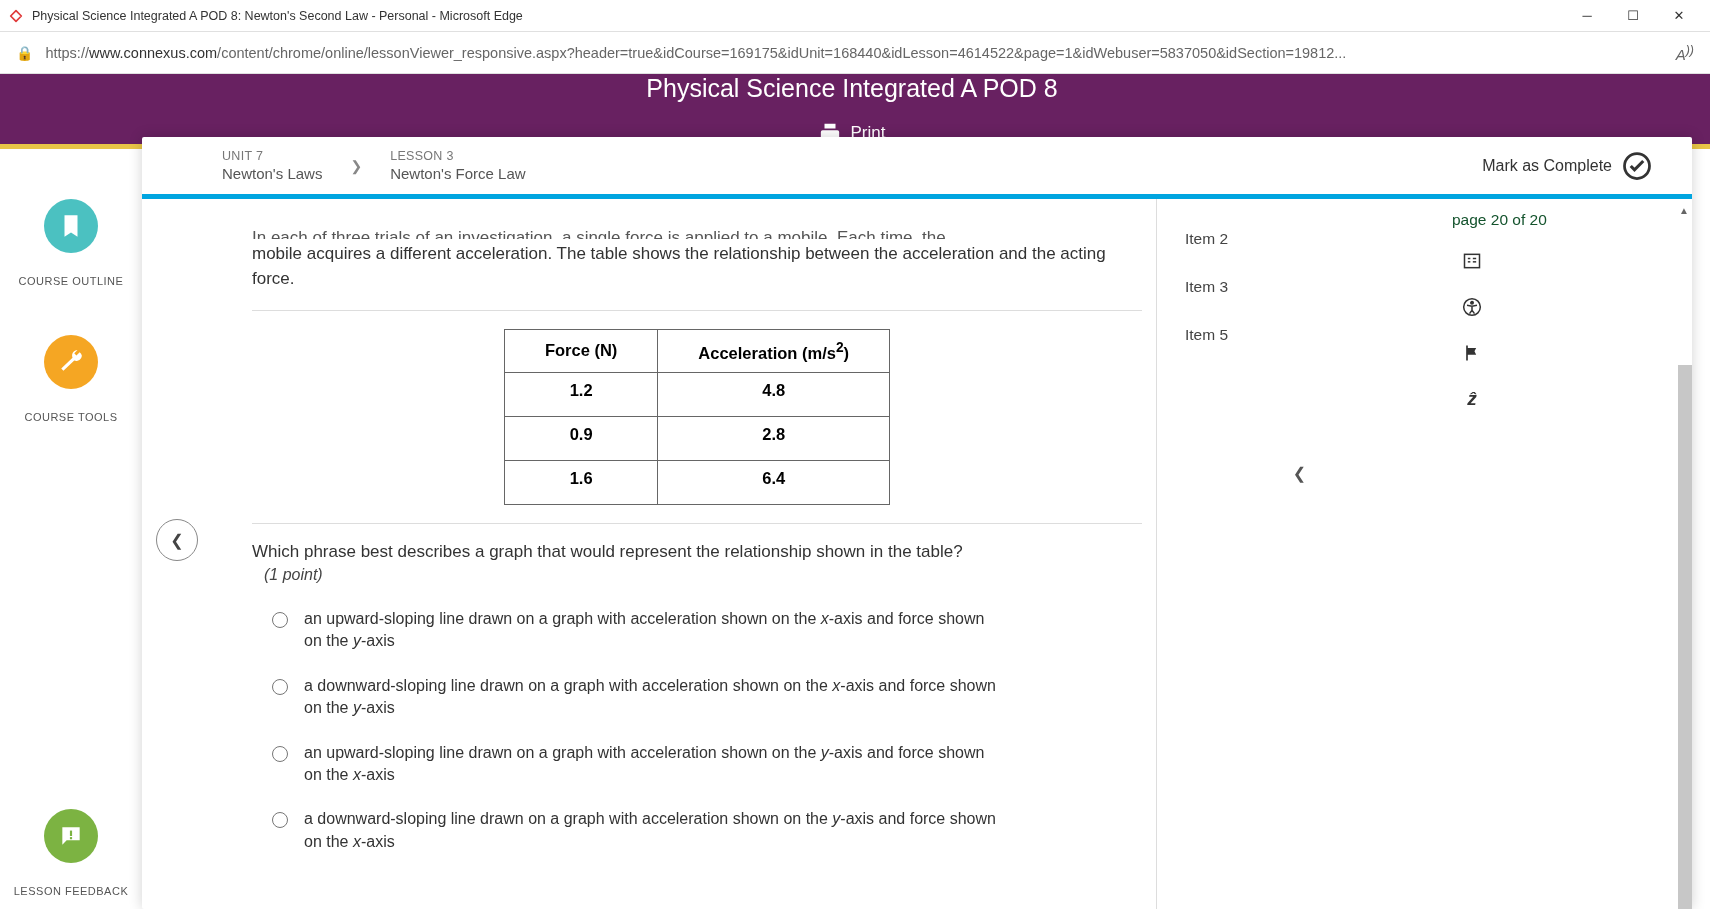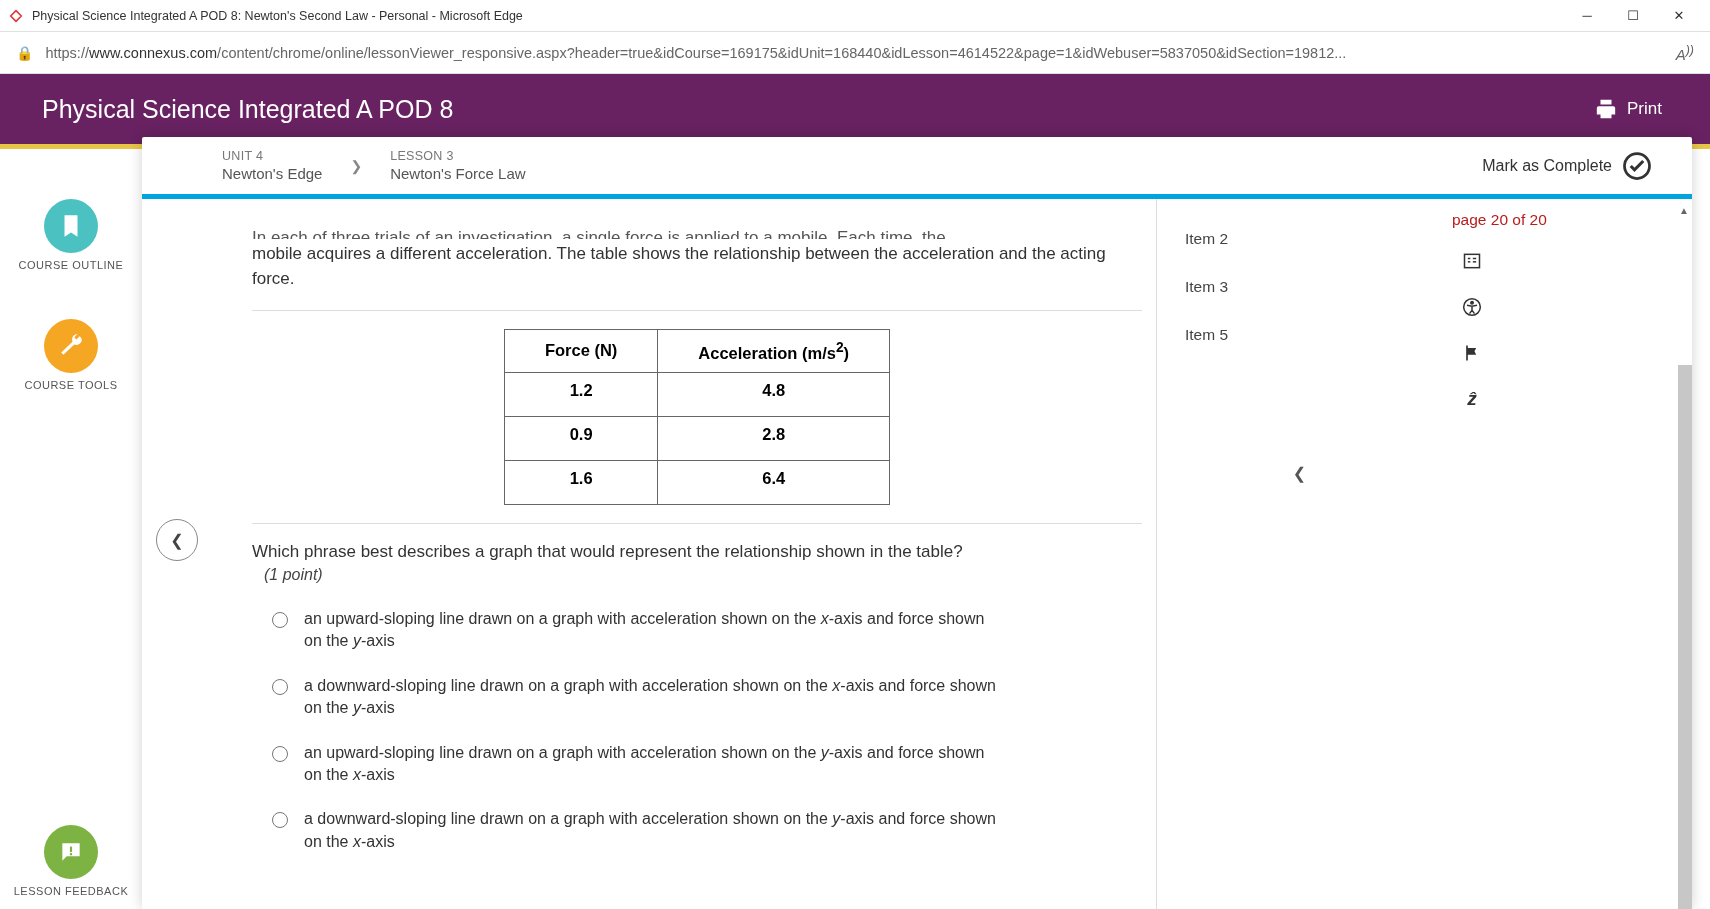--- a/index.html
+++ b/index.html
@@ -10,31 +10,31 @@
 .titlebar .title { font-size: 12.5px; color: #333; flex: 1; }
 .win-controls { display: flex; gap: 0; }
 .win-btn { width: 46px; height: 32px; display: flex; align-items: center; justify-content: center; font-size: 13px; color: #333; }
 
 .addrbar { height: 42px; display: flex; align-items: center; padding: 0 16px; border-bottom: 1px solid #e0e0e0; gap: 12px; }
 .addrbar .lock { color: #666; font-size: 14px; }
 .addrbar .url { font-size: 14.5px; color: #666; flex: 1; overflow: hidden; white-space: nowrap; text-overflow: ellipsis; }
 .addrbar .url .dom { color: #333; font-weight: 500; }
 .addrbar .reader { color: #666; font-size: 15px; font-style: italic; }
 
-.header-banner { background: #682161; height: 70px; display: flex; align-items: center; padding: 0 48px 0 42px; color: #fff; }
+.header-banner { background: #682161; height: 70px; display: flex; align-items: center; padding: 0 48px 0 42px; color: #fff; flex-direction: column; }
 .header-banner .course-title { font-size: 25px; font-weight: 300; flex: 1; }
 .print-link { display: flex; align-items: center; gap: 10px; font-size: 17px; cursor: pointer; }
 .print-link svg { width: 22px; height: 22px; fill: #fff; }
 
 .yellow-strip { height: 5px; background: #e8c547; }
 
 .outer { display: flex; height: calc(909px - 32px - 42px - 70px - 5px); position: relative; }
 
 .left-rail { width: 142px; padding-top: 50px; display: flex; flex-direction: column; align-items: center; gap: 48px; }
-.rail-item { display: flex; flex-direction: column; align-items: center; gap: 6px; cursor: pointer; }
+.rail-item { display: flex; flex-direction: column; align-items: center; gap: 22px; cursor: pointer; }
 .rail-icon { width: 54px; height: 54px; border-radius: 50%; display: flex; align-items: center; justify-content: center; }
 .rail-icon.teal { background: #4bc1c1; }
 .rail-icon.orange { background: #f5a623; }
 .rail-icon.green { background: #7cb342; }
 .rail-icon svg { width: 26px; height: 26px; fill: #fff; }
 .rail-label { font-size: 11px; color: #555; letter-spacing: 0.5px; }
 .left-rail .spacer { flex: 1; }
 
 .lesson-card { position: absolute; left: 142px; top: -12px; right: 18px; bottom: 0; background: #fff; box-shadow: 0 0 14px rgba(0,0,0,0.18); border-radius: 2px; display: flex; flex-direction: column; }
 
@@ -69,21 +69,21 @@
 .option input[type=radio] { width: 16px; height: 16px; margin-top: 4px; accent-color: #666; }
 .option .txt { font-size: 16px; color: #333; line-height: 1.4; max-width: 700px; }
 .option .txt .ax { font-style: italic; }
 
 .items-col { width: 286px; margin-left: 14px; border-left: 1px solid #ddd; padding-top: 16px; }
 .item-row { height: 48px; display: flex; align-items: center; padding-left: 24px; font-size: 15.5px; color: #444; border-left: 4px solid transparent; cursor: pointer; }
 .item-row.active { background: #e6f4fa; border-left-color: #00a5e0; }
 .items-collapse { height: 48px; display: flex; align-items: center; justify-content: center; color: #555; cursor: pointer; font-size: 16px; margin-top: 90px; }
 
 .right-rail { width: 175px; display: flex; flex-direction: column; align-items: flex-start; padding-left: 16px; padding-top: 12px; gap: 18px; position: relative; }
-.page-ind { font-size: 15.5px; color: #b91c1c; white-space: nowrap; margin-left: -6px; }
+.page-ind { font-size: 15.5px; color: #14532d; white-space: nowrap; margin-left: -6px; }
 .rr-icon { width: 28px; height: 28px; display: flex; align-items: center; justify-content: center; font-size: 18px; color: #333; cursor: pointer; }
 .rr-icon svg { width: 20px; height: 20px; }
 
 .scroll-arrow { position: absolute; right: 3px; font-size: 10px; color: #666; }
 .scroll-arrow.up { top: 6px; }
 .scroll-arrow.down { bottom: 6px; }
 
 .scrollbar-v { position: absolute; right: 18px; top: 216px; width: 14px; height: 600px; }
 .scrollbar-thumb { width: 14px; height: 550px; background: #c7c7c7; border-radius: 0; }
 </style>
@@ -152,22 +152,22 @@
           </svg>
       </div>
       <div class="rail-label">LESSON FEEDBACK</div>
     </div>
   </div>
 
   <div class="lesson-card">
 
     <div class="lesson-head">
       <div class="crumb">
-        <div class="unit">UNIT 4</div>
-        <div class="nm">Newton's Edge</div>
+        <div class="unit">UNIT 7</div>
+        <div class="nm">Newton's Laws</div>
       </div>
       <div class="chev">❯</div>
       <div class="crumb">
         <div class="unit">LESSON 3</div>
         <div class="nm">Newton's Force Law</div>
       </div>
       <div class="mark-complete">
         <span>Mark as Complete</span>
         <svg viewBox="0 0 24 24">
             <circle cx="12" cy="12" r="10" fill="none" stroke="#333" stroke-width="2.2"></circle>

